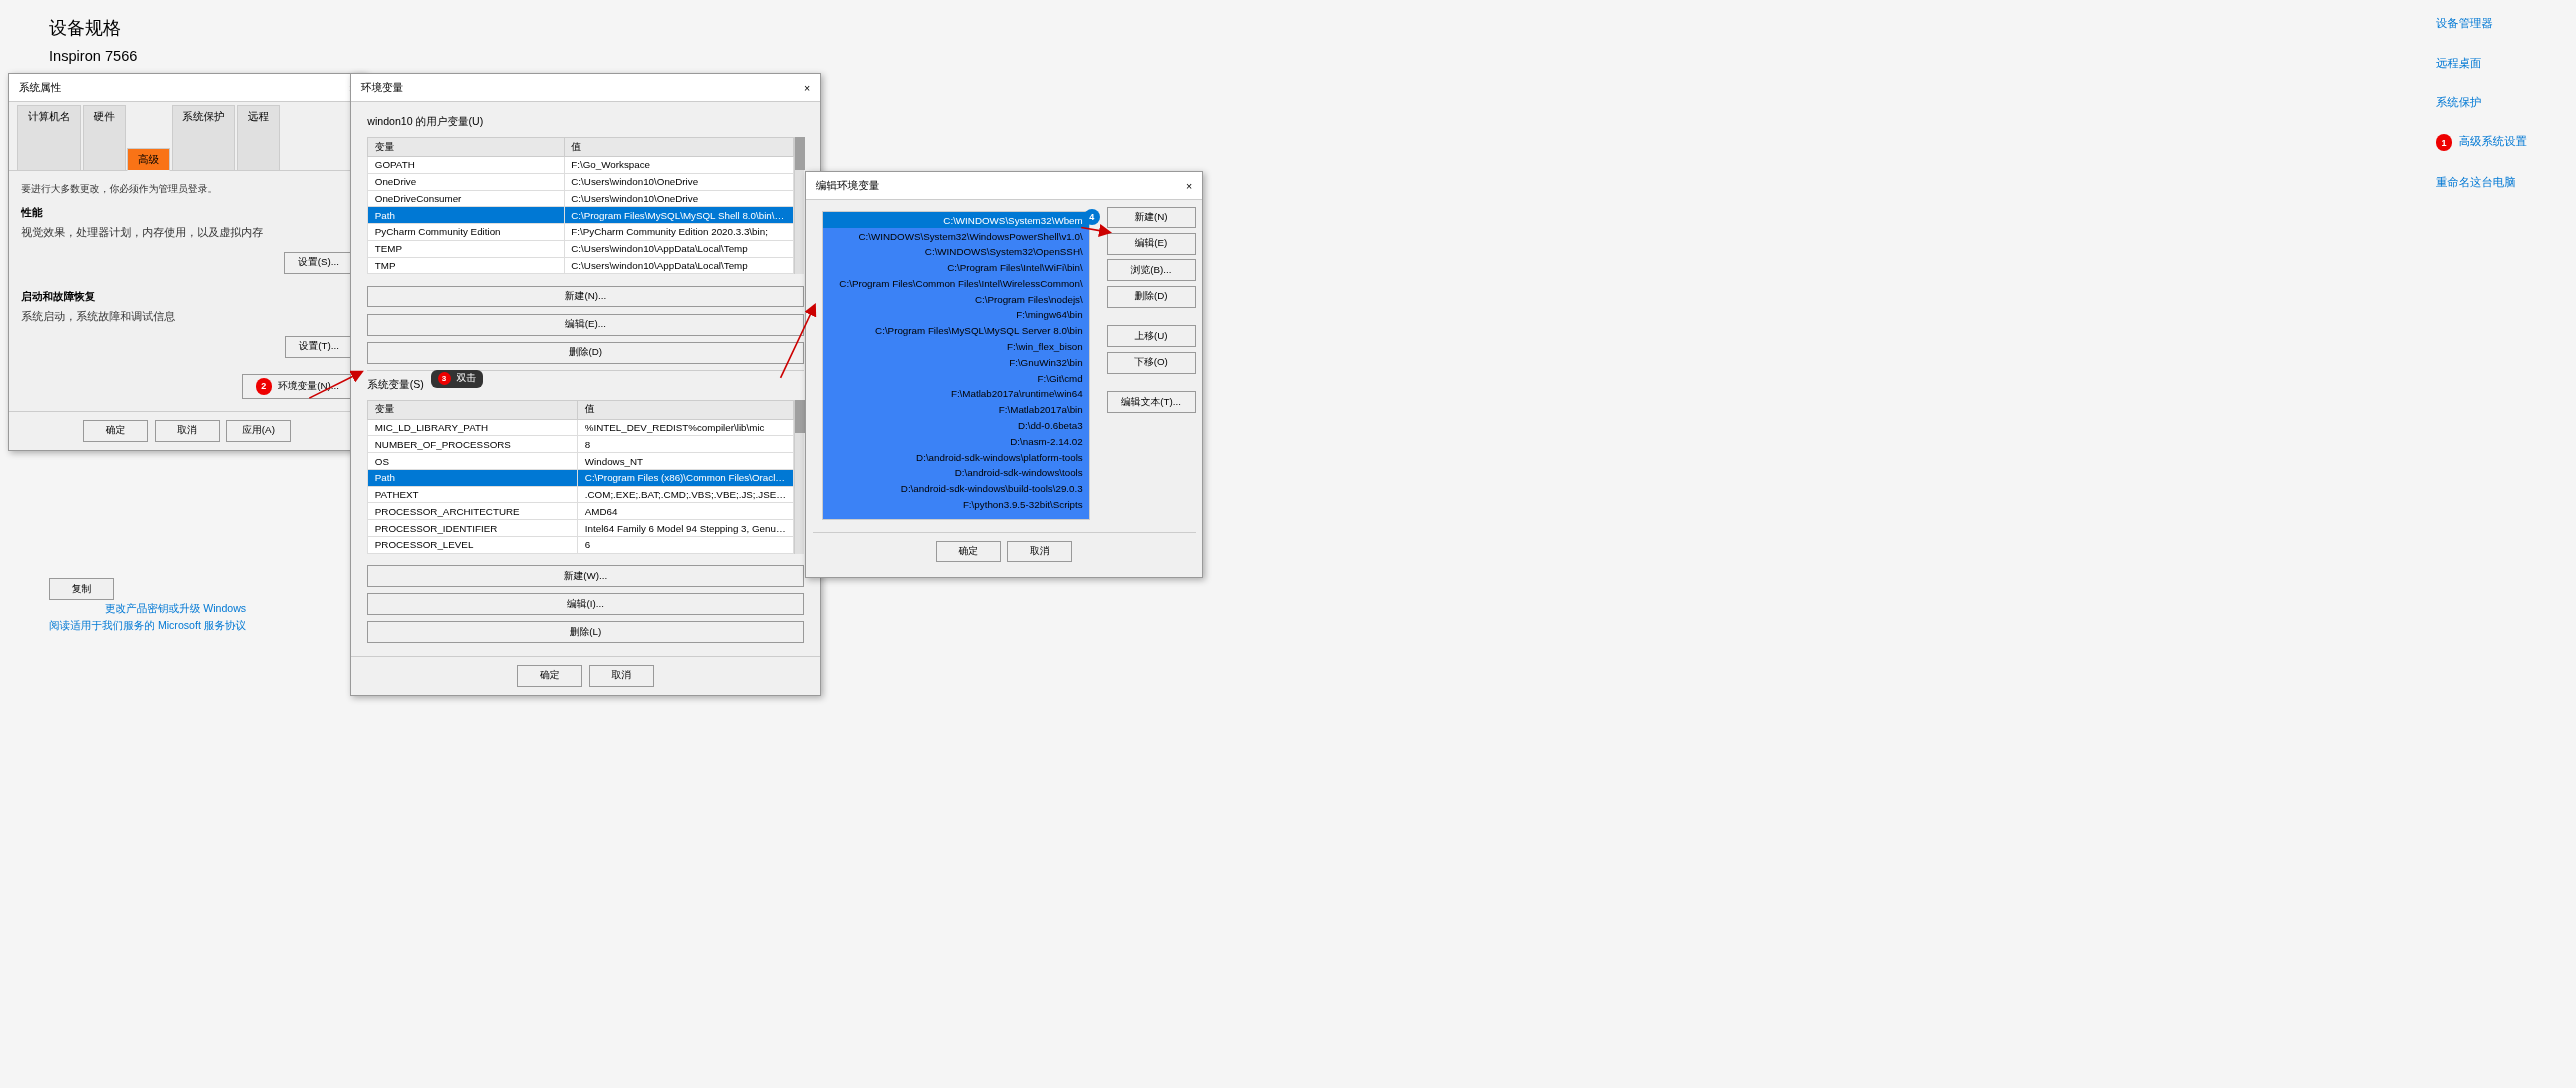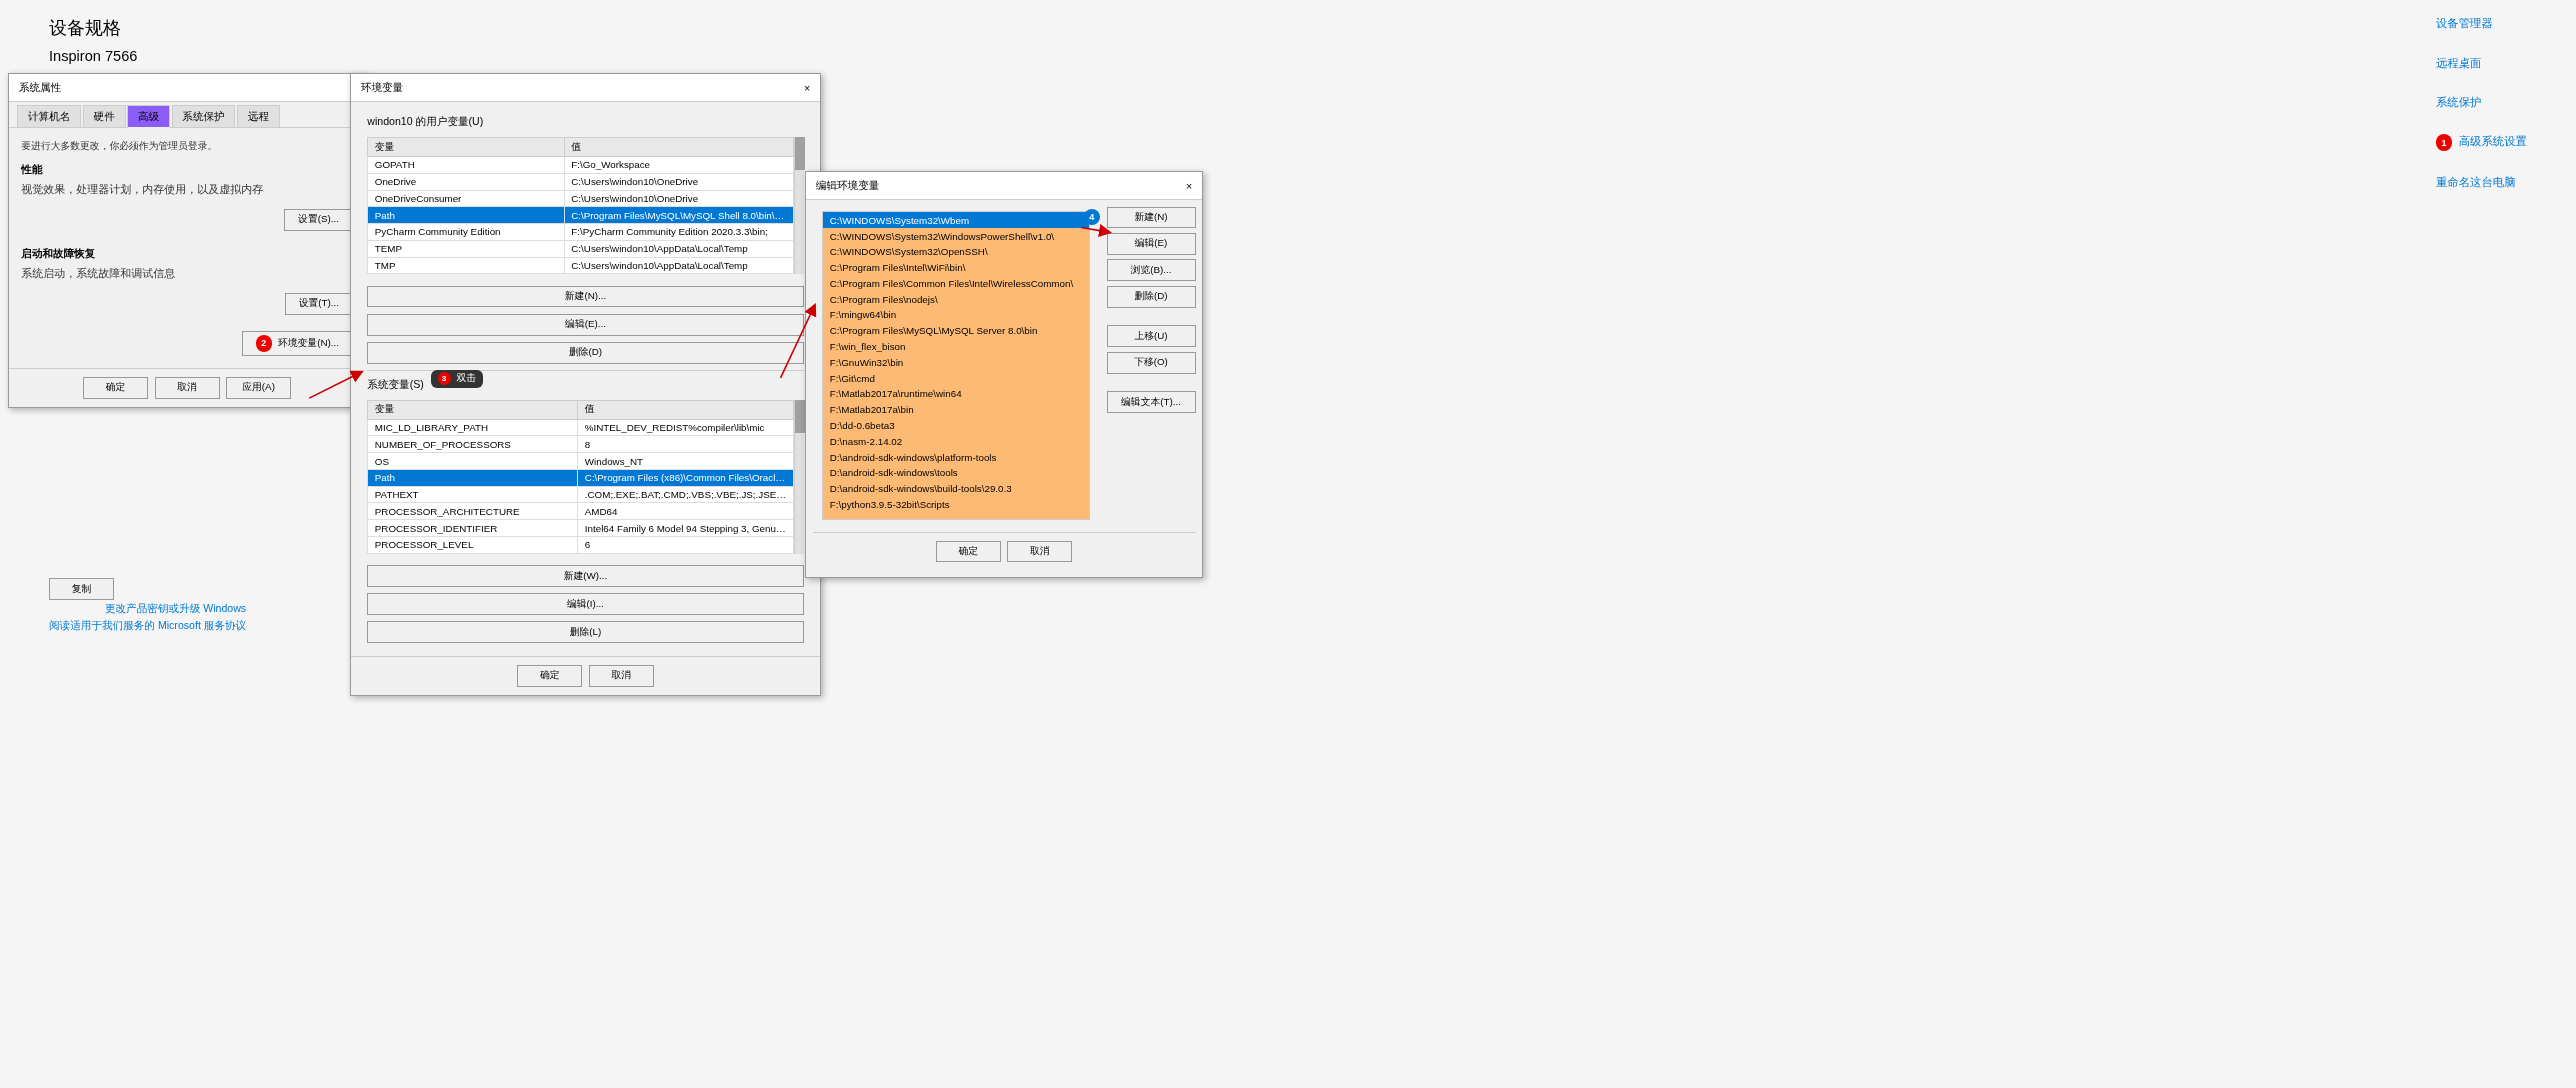--- a/index.html
+++ b/index.html
@@ -90,23 +90,24 @@
     .tab-item {
       padding: 3.3px 9.8px;
       font-size: 10.6px;
       background: #e0e0e0;
       border: 0.8px solid #ccc;
       border-bottom: none;
       cursor: pointer;
       color: #000;
     }
     .tab-item.active {
-      background: #8b5cf6;
+      background: #f97316;
       border-bottom: 0.8px solid #f0f0f0;
       margin-bottom: -0.8px;
+      margin-top: 43px;
     }
     .dialog-body {
       padding: 12.2px;
     }
     .section-title {
       font-size: 10.6px;
       font-weight: bold;
       color: #000;
       margin-bottom: 4.9px;
     }
@@ -215,23 +216,24 @@
       top: 171px;
       left: 805px;
       width: 398px;
       background: #f0f0f0;
       border: 0.8px solid #999;
       box-shadow: 1.6px 1.6px 6.5px rgba(0,0,0,0.3);
     }
     .edit-env-list {
       margin: 4.9px 9.8px;
       height: 293px;
-      background: #fdba74;
+      background: #3b82f6;
       border: 0.8px solid #ccc;
       overflow-y: auto;
+      text-align: right;
     }
     .edit-env-item {
       padding: 2.4px 6.5px;
       font-size: 9.8px;
       color: #000;
       cursor: pointer;
       white-space: nowrap;
     }
     .edit-env-item.selected { background: #0078d4; color: #fff; }
 

